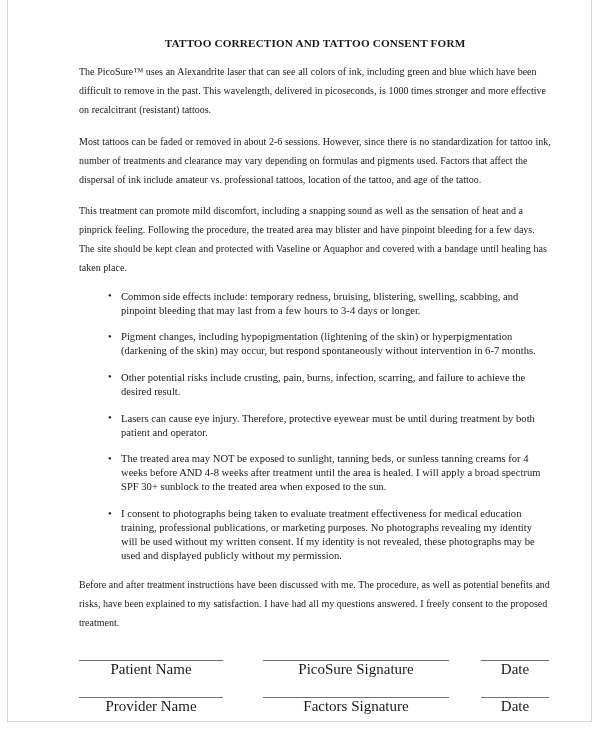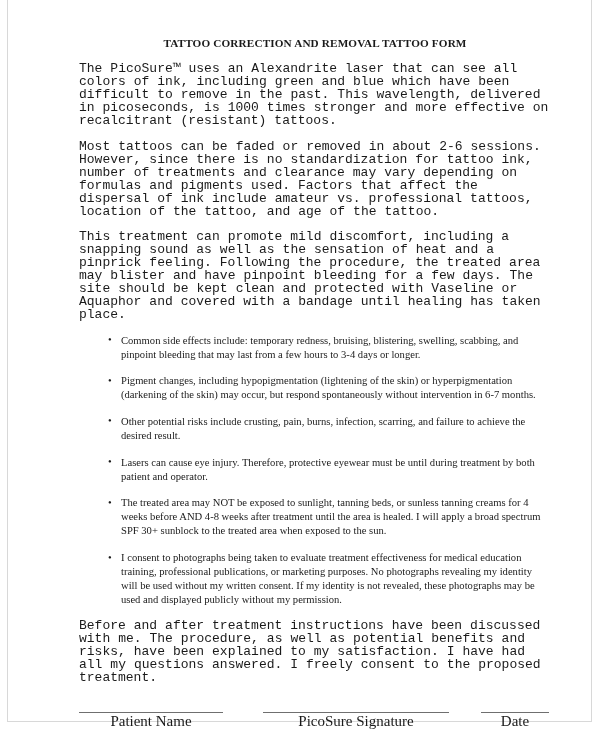--- a/index.html
+++ b/index.html
@@ -41,26 +41,25 @@
     font-weight: bold;
     font-size: 11.2px;
     letter-spacing: 0.15px;
     text-align: center;
     margin: 0 0 12px 0;
     line-height: 1.25;
   }
 
   
   .para {
-    font-size: 13px;
-    line-height: 13px;
+    font-size: 10px;
+    line-height: 19px;
     margin: 0 0 12.5px 0;
     text-align: left;
     word-spacing: 0.15px;
-    font-family: Liberation Mono, monospace;
   }
   .para.tight { margin-bottom: 3px; }
 
   
   .bullets {
     list-style: none;
     margin: 0 0 12px 0;
     padding: 0;
   }
   .bullets li {
@@ -104,21 +103,21 @@
   .cell-name { left: 0px;   width: 144px; }
   .cell-sign { left: 184px; width: 186px; }
   .cell-date { left: 402px; width: 68px;  }
 </style>
 </head>
 <body>
 
 <div class="page">
   <div class="content">
 
-    <h1 class="doc-title">TATTOO CORRECTION AND REMOVAL TATTOO FORM</h1>
+    <h1 class="doc-title">TATTOO CORRECTION AND TATTOO CONSENT FORM</h1>
 
     <p class="para">The PicoSure™ uses an Alexandrite laser that can see all colors of ink, including green and blue which have been difficult to remove in the past.  This wavelength, delivered in picoseconds, is 1000 times stronger and more effective on recalcitrant (resistant) tattoos.</p>
 
     <p class="para">Most tattoos can be faded or removed in about 2-6 sessions.  However, since there is no standardization for tattoo ink, number of treatments and clearance may vary depending on formulas and pigments used.  Factors that affect the dispersal of ink include amateur vs. professional tattoos, location of the tattoo, and age of the tattoo.</p>
 
     <p class="para">This treatment can promote mild discomfort, including a snapping sound as well as the sensation of heat and a pinprick feeling. Following the procedure, the treated area may blister and have pinpoint bleeding for a few days. The site should be kept clean and protected with Vaseline or Aquaphor and covered with a bandage until healing has taken place.</p>
 
 
     <ul class="bullets">
       <li>

